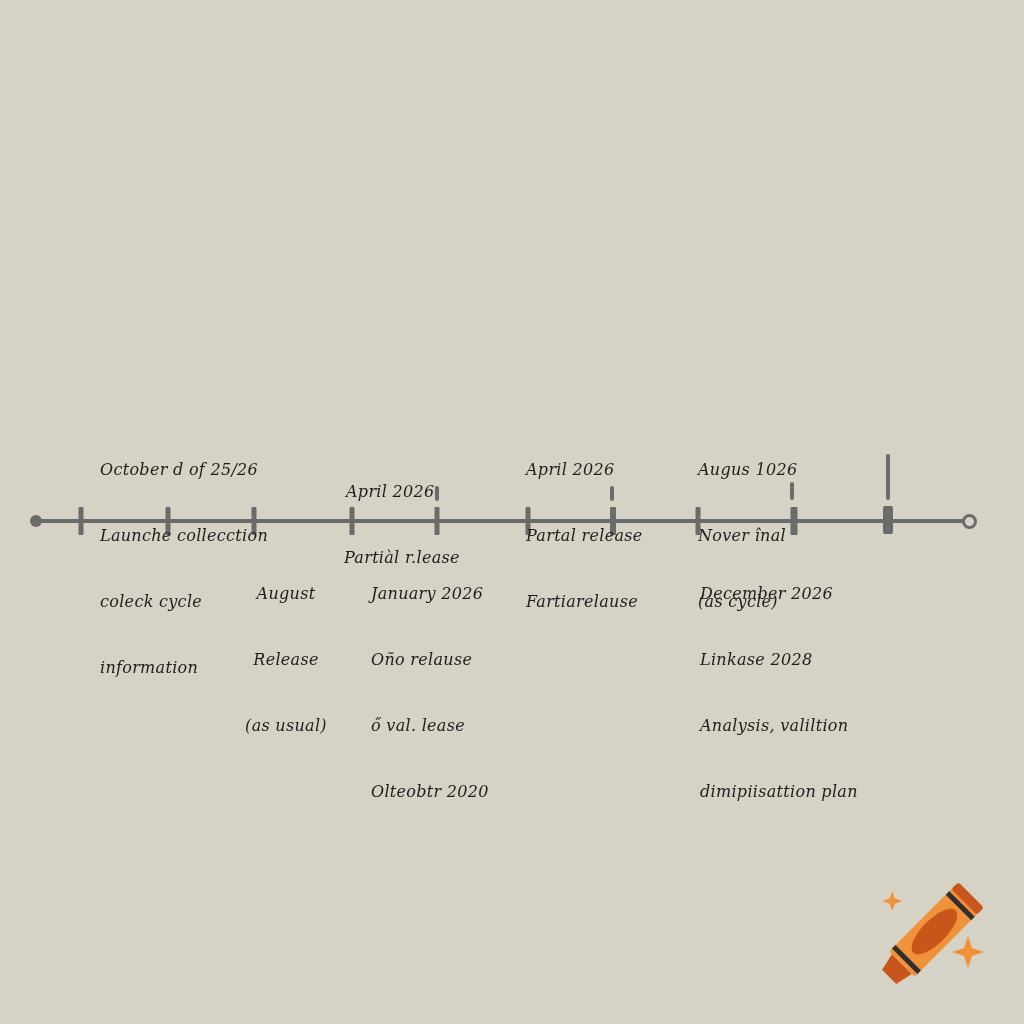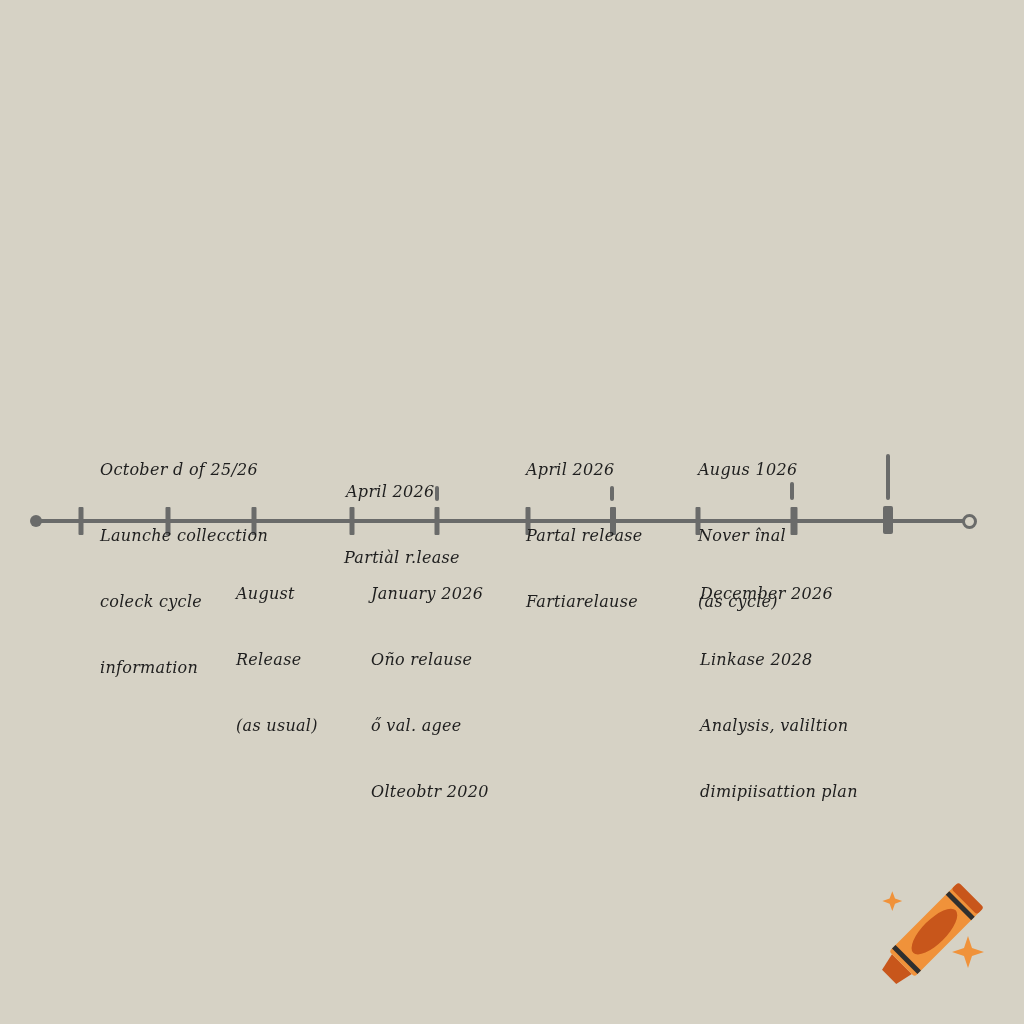--- a/index.html
+++ b/index.html
@@ -14,21 +14,21 @@
   .start-dot { position: absolute; left: 30px; top: 505px; width: 12px; height: 12px; border-radius: 50%; background: #6a6b6a; }
   .end-circle { position: absolute; left: 962px; top: 504px; width: 9px; height: 9px; border-radius: 50%; border: 3px solid #6a6b6a; background: #d6d2c5; }
   .tick { position: absolute; top: 497px; width: 5px; height: 28px; background: #6a6b6a; border-radius: 1px; transform: translateX(-50%); }
   .tick.thick { width: 10px; top: 496px; height: 28px; border-radius: 2px; }
   .stub { position: absolute; width: 4px; background: #6a6b6a; border-radius: 2px; transform: translateX(-50%); }
   .label {
     position: absolute; font-style: italic; font-size: 16px; line-height: 22px;
     letter-spacing: 0.3px; white-space: pre; color: #1e1e1e;
   }
   .label div { white-space: pre; }
-  .label.right { text-align: left; }
+  .label.right { text-align: center; }
   .crayon { position: absolute; left: 868px; top: 868px; width: 130px; height: 130px; }
 </style>
 </head>
 <body>
 
 <div class="timeline">
   <div class="axis-line"></div>
   <div class="start-dot"></div>
   <div class="end-circle"></div>
 
@@ -70,21 +70,21 @@
   </div>
 
   <div class="label right" style="left:236px;top:529px;width:100px">
     <div>August</div>
     <div>Release</div>
     <div>(as usual)</div>
   </div>
   <div class="label" style="left:371px;top:529px">
     <div>January 2026</div>
     <div>Oño relause</div>
-    <div>ő val. agee</div>
+    <div>ő val. lease</div>
     <div>Olteobtr 2020</div>
   </div>
   <div class="label" style="left:700px;top:529px">
     <div>December 2026</div>
     <div>Linkase 2028</div>
     <div>Analysis, valiltion</div>
     <div>dimipiisattion plan</div>
   </div>
 </div>
 

